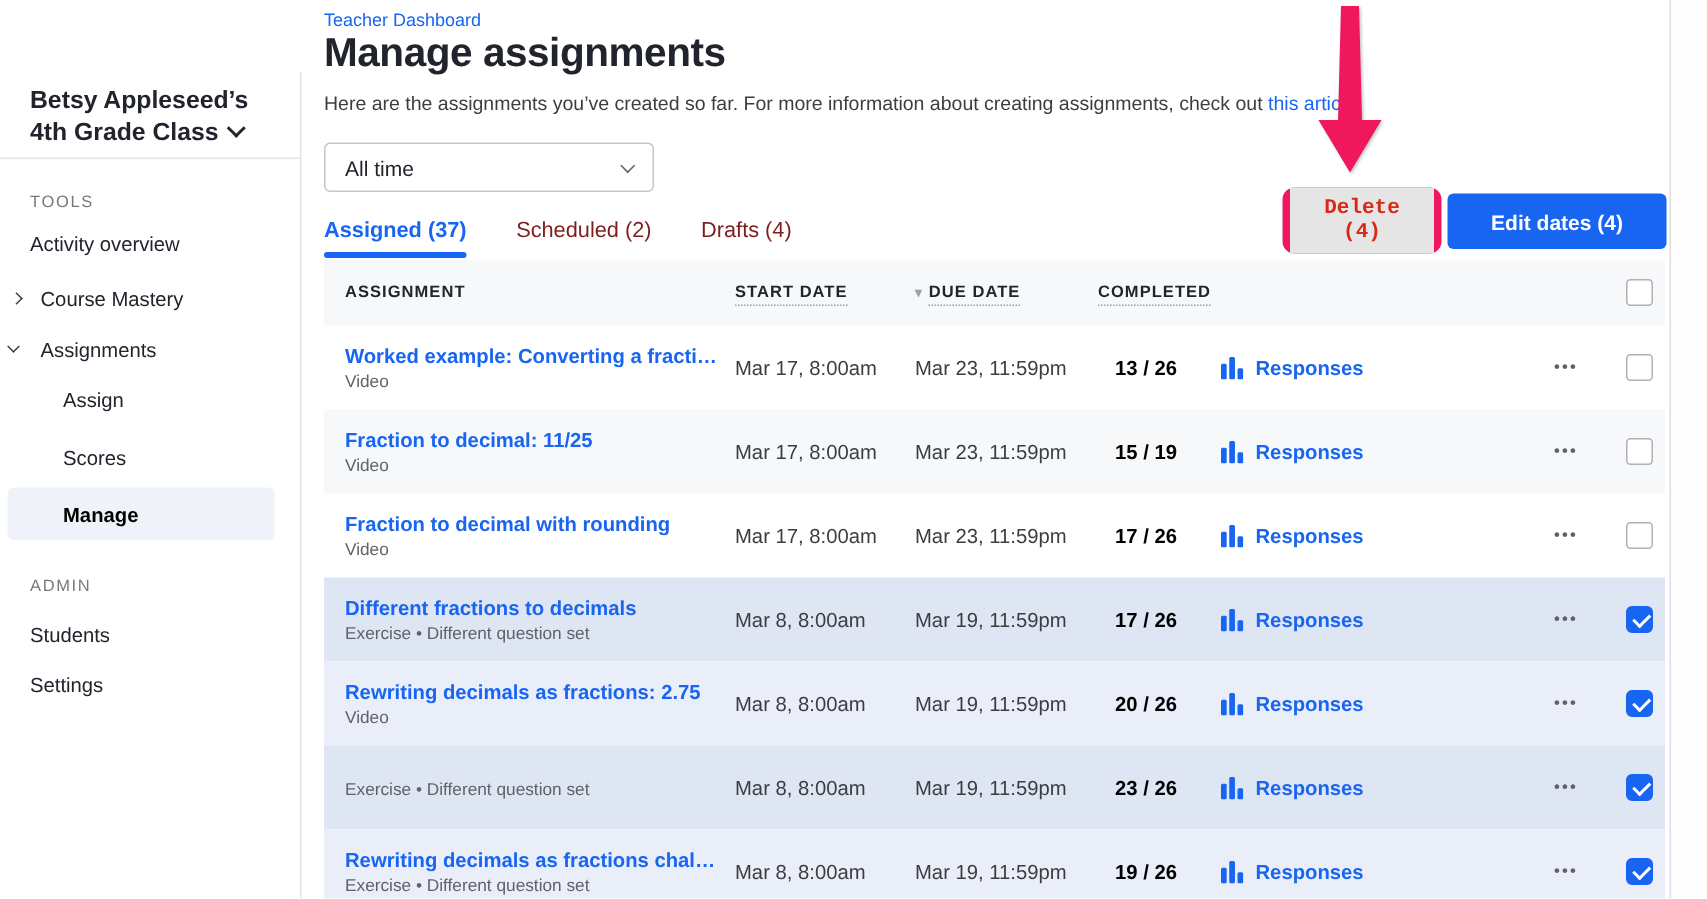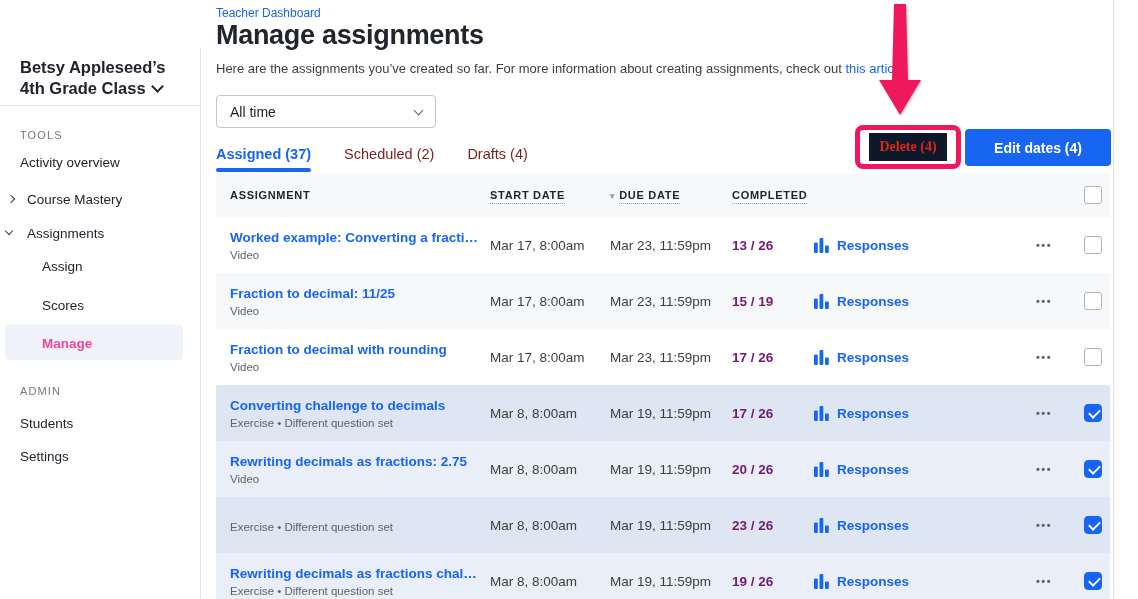--- a/index.html
+++ b/index.html
@@ -12,21 +12,21 @@
   .class-title { position:absolute; left:20px; top:9px; width:165px; font-size:16.5px; font-weight:bold; line-height:21px; color:#21242c; cursor:pointer; }
   .class-title .chev-lg { display:inline-block; width:9px; height:9px; border:solid #21242c; border-width:0 2px 2px 0; transform:rotate(45deg); margin-left:7px; margin-bottom:3px; }
   .side-divider { position:absolute; left:0; top:57px; width:200px; height:1px; background:#e3e5e8; }
   .side-label { position:absolute; left:20px; font-size:11px; letter-spacing:1.1px; color:#76787d; }
   .side-item { position:absolute; left:20px; font-size:13.5px; color:#21242c; cursor:pointer; white-space:nowrap; }
   .side-item.indent { left:42px; }
   .chev-right { display:inline-block; width:6px; height:6px; border:solid #3b3e40; border-width:0 1.7px 1.7px 0; transform:rotate(-45deg); position:absolute; left:-19px; top:4px; }
   .chev-down  { display:inline-block; width:6px; height:6px; border:solid #3b3e40; border-width:0 1.7px 1.7px 0; transform:rotate(45deg); position:absolute; left:-21px; top:2px; }
   .side-item.with-chev { left:27px; }
   .side-active { position:absolute; left:5px; top:277px; width:178px; height:35px; background:#eff3f9; border-radius:4px; }
-  .side-item.active { color:#ec4899; font-weight:bold; }
+  .side-item.active { color:#000000; font-weight:bold; }
 
   
   .main { position:absolute; left:216px; top:0; width:894px; height:100%; }
   .breadcrumb { position:absolute; left:0; top:6px; font-size:12px; color:#1865f2; cursor:pointer; }
   .page-title { position:absolute; left:0; top:20px; font-size:27px; font-weight:800; letter-spacing:-0.3px; color:#21242c; }
   .subtitle { position:absolute; left:0; top:61px; font-size:13px; color:#3b3e40; }
   .subtitle a { color:#1865f2; text-decoration:none; cursor:pointer; }
 
   .time-select { position:absolute; left:0; top:95px; width:220px; height:33px; border:1px solid #c3c6c9; border-radius:4px; background:#fff; cursor:pointer; display:flex; align-items:center; padding:0 13px; }
   .time-select .val { font-size:14px; color:#21242c; flex:1; }
@@ -34,21 +34,21 @@
 
   
   .tabs { position:absolute; left:0; top:146px; display:flex; gap:33px; }
   .tab { font-size:14.5px; color:#7f1d1d; cursor:pointer; padding-bottom:10px; position:relative; }
   .tab.active { color:#1865f2; font-weight:bold; }
   .tab.active::after { content:""; position:absolute; left:0; right:0; bottom:0; height:4px; border-radius:3px; background:#1865f2; }
 
   
   .edit-dates-btn { position:absolute; left:965px; top:129px; width:146px; height:37px; background:#1865f2; border:none; border-radius:4px; color:#fff; font-family:inherit; font-size:14px; font-weight:bold; cursor:pointer; }
   .annotation-box { position:absolute; left:855px; top:125px; width:106px; height:44px; border:5px solid #f0185c; border-radius:8px; background:#fff; display:flex; align-items:center; justify-content:center; }
-  .delete-btn { border:none; background:#0f172a; color:#d92916; font-family:Liberation Serif, serif; font-size:14px; font-weight:bold; cursor:pointer; padding:6px 10px; }
+  .delete-btn { border:none; background:#e5e5e5; color:#d92916; font-family:Liberation Mono, monospace; font-size:14px; font-weight:bold; cursor:pointer; padding:6px 10px; }
   .annotation-arrow { position:absolute; left:877px; top:4px; filter:drop-shadow(1.5px 1.5px 1px rgba(0,0,0,0.25)); }
 
   
   .table { position:absolute; left:0; top:173px; width:894px; }
   .thead { display:flex; align-items:center; height:44px; background:#f7f8fa; padding:0 8px 0 14px; }
   .trow  { display:flex; align-items:center; height:56px; padding:0 8px 0 14px; }
   .trow.odd { background:#fff; }
   .trow.even { background:#f7f8fa; }
   .trow.odd.selected { background:#e9eef9; }
   .trow.even.selected { background:#dee5f3; }
@@ -61,21 +61,21 @@
   .spacer { flex:1; }
   .cell-m { width:24px; text-align:center; margin-right:28px; }
 
   .th { font-size:11px; font-weight:bold; letter-spacing:0.7px; color:#21242c; white-space:nowrap; }
   .th .sortable { border-bottom:1px dotted #9aa0a6; padding-bottom:2px; cursor:pointer; }
   .sort-icon { color:#9aa0a6; font-size:9px; margin-right:4px; cursor:pointer; }
 
   .a-title { font-size:13.5px; font-weight:bold; color:#1865f2; cursor:pointer; white-space:nowrap; overflow:hidden; text-overflow:ellipsis; max-width:250px; }
   .a-type { font-size:11.5px; color:#5f6368; margin-top:4px; }
   .date-val { font-size:13.5px; color:#3b3e40; }
-  .completed-link { display:block; font-size:13.5px; font-weight:bold; color:#701a75; cursor:pointer; text-align:left; padding-right:14px; white-space:nowrap; }
+  .completed-link { display:block; font-size:13.5px; font-weight:bold; color:#000000; cursor:pointer; text-align:center; padding-right:14px; white-space:nowrap; }
   .responses-link { font-size:13.5px; font-weight:bold; color:#1865f2; cursor:pointer; display:flex; align-items:center; gap:8px; }
   .kebab { font-size:11px; font-weight:bold; letter-spacing:1.5px; color:#5f6368; cursor:pointer; line-height:1; }
 
   input.rowcheck { appearance:none; -webkit-appearance:none; width:18px; height:18px; border:1px solid #aeb2b6; border-radius:3px; background:#fff; cursor:pointer; position:relative; margin:0; }
   input.rowcheck:checked { background:#1865f2; border-color:#1865f2; border-radius:4px; }
   input.rowcheck:checked::after { content:""; position:absolute; left:5.5px; top:2px; width:5px; height:9px; border:solid #fff; border-width:0 2px 2px 0; transform:rotate(45deg); }
 
   
   .scroll-gutter { position:absolute; left:1113px; top:0; width:25px; height:100%; background:#fefefe; border-left:1px solid #dcdee1; }
 </style>
@@ -207,21 +207,21 @@
               <span>Responses</span>
             </span>
           </div>
         <div class="spacer"></div>
         <div class="cell-m kebab">•••</div>
         <input type="checkbox" class="rowcheck" style="">
       </div>
 
       <div class="trow even selected">
         <div class="cell-a">
-            <div class="a-title">Converting challenge to decimals</div>
+            <div class="a-title">Different fractions to decimals</div>
             <div class="a-type">Exercise • Different question set</div>
           </div>
         <div class="cell-s date-val">Mar 8, 8:00am</div>
         <div class="cell-d date-val">Mar 19, 11:59pm</div>
         <div class="cell-c">
             <span class="completed-link">17 / 26</span>
           </div>
         <div class="cell-r">
             <span class="responses-link">
               <svg width="15" height="15" viewBox="0 0 15 15">

